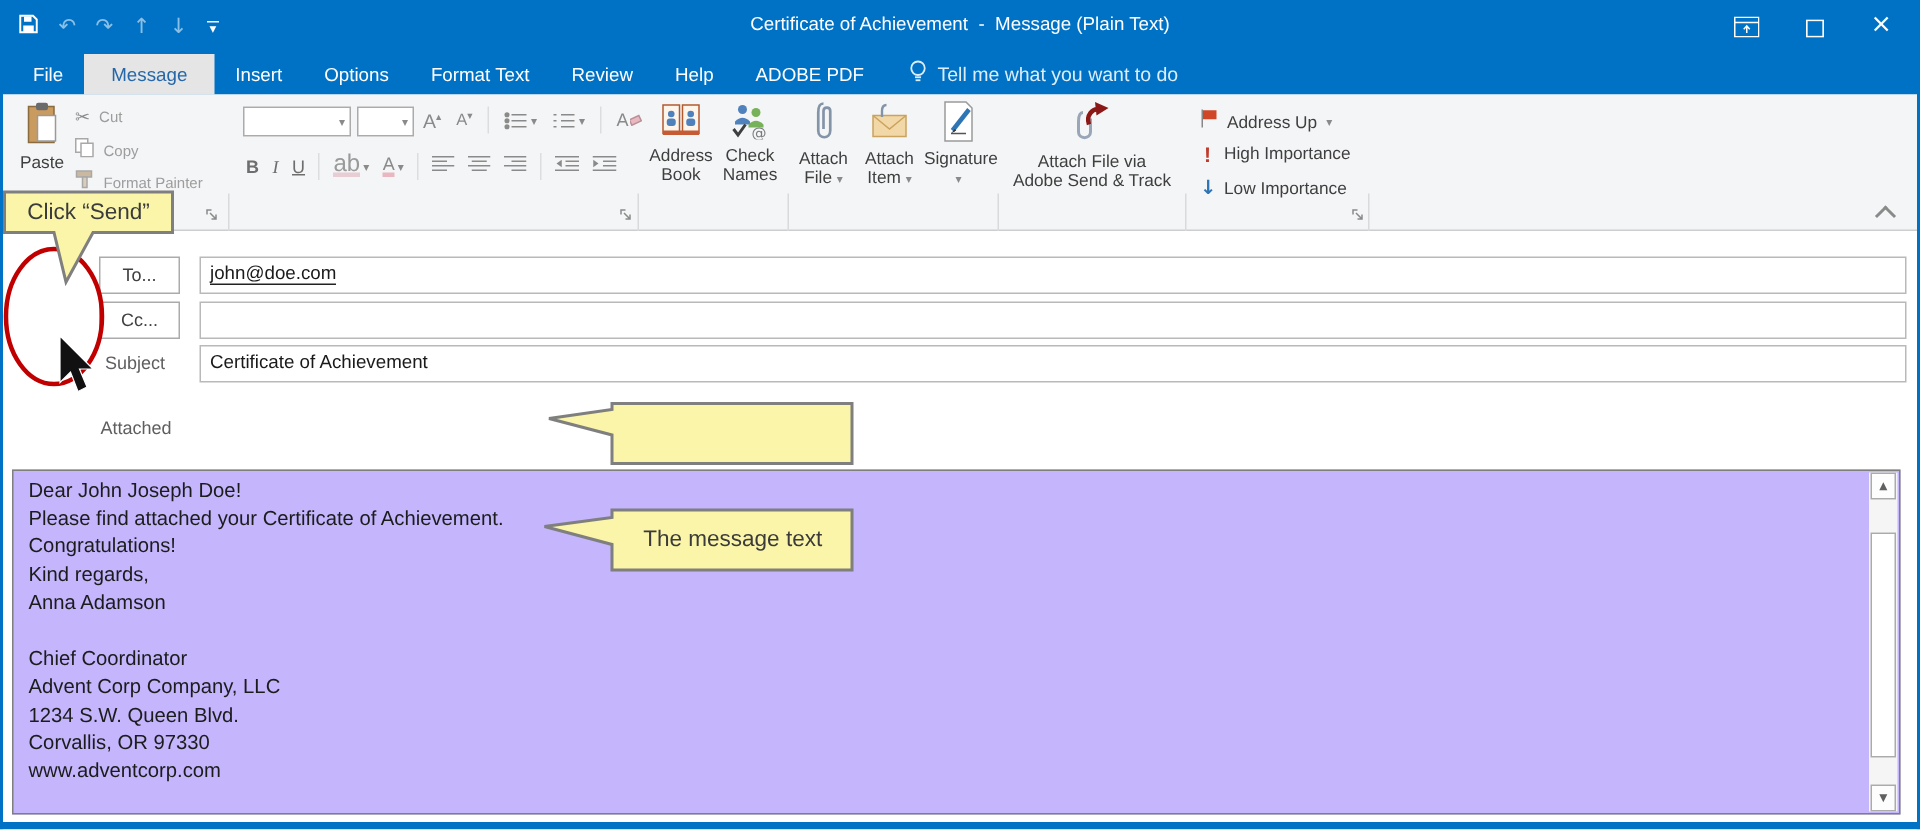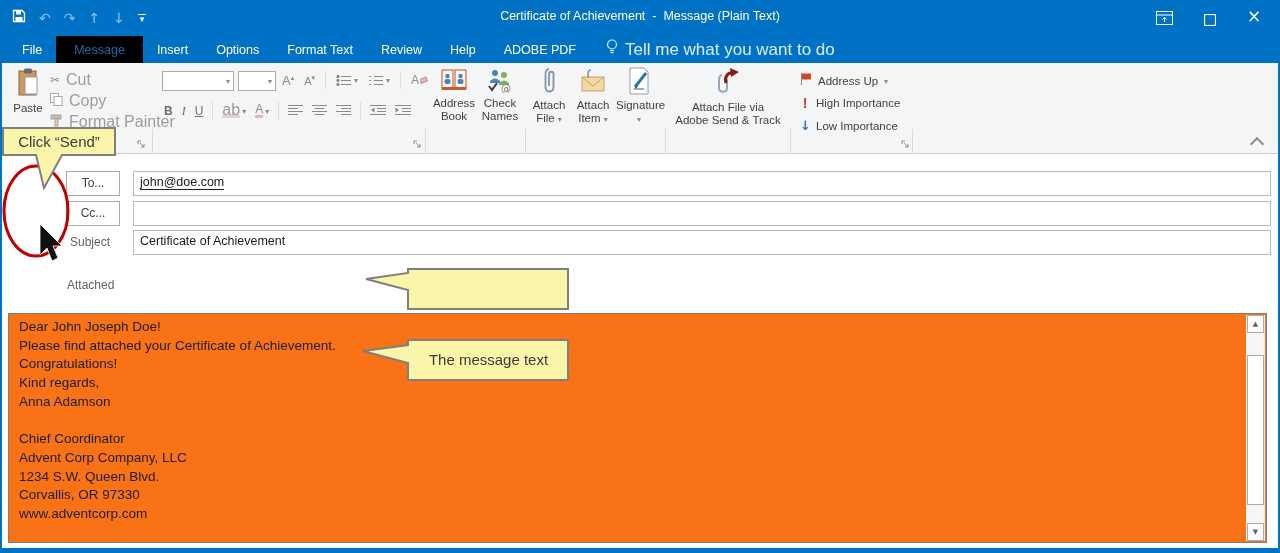--- a/index.html
+++ b/index.html
@@ -14,30 +14,30 @@
   .dim{opacity:.55;}
   #qat-custom{display:flex;flex-direction:column;align-items:center;line-height:6px;font-size:9px;color:#fff;}
   #qat-custom .bar{width:8px;border-top:1px solid #fff;margin-bottom:1px;}
   #win-title{left:0;top:9px;width:1280px;text-align:center;color:#fff;font-size:12.5px;white-space:pre;}
   .wc{color:#fff;}
   #wc-close{left:1247px;top:6px;font-size:17px;font-family:"DejaVu Sans",sans-serif;}
 
   
   #tabrow{left:0;top:36px;width:1280px;height:27px;background:#0072C6;display:flex;align-items:stretch;padding-left:8px;box-sizing:border-box;}
   .tab{color:#fff;font-size:12.5px;display:flex;align-items:center;padding:0 14px;cursor:default;}
-  .tab.active{background:#000000;color:#2567A8;}
-  #tellme{display:flex;align-items:center;margin-left:16px;color:#dcedfa;font-size:17px;gap:7px;}
+  .tab.active{background:#e5e5e5;color:#2567A8;}
+  #tellme{display:flex;align-items:center;margin-left:16px;color:#dcedfa;font-size:13px;gap:7px;}
 
   
   #ribbon{left:0;top:63px;width:1280px;height:90px;background:#f4f5f6;border-bottom:1px solid #cdced0;box-sizing:content-box;}
   .gsep{top:66px;width:1px;height:82px;background:#d9dadb;}
   .glabel{top:137px;height:13px;font-size:11px;color:#767676;text-align:center;}
   .launcher{width:10px;height:10px;}
   .rbtn-label{font-size:11.5px;color:#3f3f3f;text-align:center;line-height:13px;}
-  .rtxt{font-size:16px;color:#9d9d9d;}
+  .rtxt{font-size:10px;color:#9d9d9d;}
   .rtxt-dark{font-size:11.5px;color:#3f3f3f;}
   .caret{font-family:"DejaVu Sans",sans-serif;font-size:8px;color:#8a8a8a;}
   .combo{background:#fff;border:1px solid #ababab;height:20px;box-sizing:border-box;}
   .combo .caret{position:absolute;right:3px;top:5px;}
   .fmt{color:#8a8a8a;font-size:12px;}
   .vr{width:1px;height:18px;background:#dcdddf;}
   .row-ic{display:flex;align-items:center;gap:6px;}
   .chev{width:8px;height:8px;border-left:2px solid #8a8a8a;border-top:2px solid #8a8a8a;transform:rotate(45deg);}
 
   
@@ -46,21 +46,21 @@
   #send-btn .lbl{font-size:12.5px;color:#3f3f3f;margin-top:2px;}
   .addr-btn{width:54px;height:25px;border:1px solid #ababab;background:#fff;box-sizing:border-box;font-size:12px;color:#404040;text-align:center;line-height:23px;}
   .field{border:1px solid #b9b9b9;background:#fff;box-sizing:border-box;font-size:12.5px;color:#1a1a1a;padding:3px 0 0 6px;}
   .flabel{font-size:12px;color:#5f5f5f;}
   #attach-chip{left:131px;top:262px;width:239px;height:42px;border:1px solid #b0b0b0;background:#fff;box-sizing:border-box;}
   #attach-name{left:41px;top:6px;font-size:12.5px;color:#1a1a1a;position:absolute;white-space:nowrap;}
   #attach-size{left:41px;top:22px;font-size:12px;color:#555;position:absolute;}
   #attach-caret{right:8px;top:15px;position:absolute;font-size:9px;color:#555;font-family:"DejaVu Sans",sans-serif;}
 
   
-  #bodyarea{left:8px;top:313px;width:1259px;height:230px;border:1px solid #7f7f7f;background:#f97316;box-sizing:border-box;}
+  #bodyarea{left:8px;top:313px;width:1259px;height:230px;border:1px solid #7f7f7f;background:#c4b5fd;box-sizing:border-box;}
   #msg{position:absolute;left:10px;top:5px;right:26px;}
   .msgline{height:18.7px;font-size:13.5px;color:#1c1c1c;white-space:pre;}
   #scrollbar{position:absolute;right:1px;top:1px;width:19px;height:226px;background:#f5f5f5;}
   .sb-btn{position:absolute;left:1px;width:17px;height:18px;background:#fdfdfd;border:1px solid #ababab;box-sizing:border-box;text-align:center;font-size:7px;color:#606060;line-height:16px;font-family:"DejaVu Sans",sans-serif;}
   #sb-thumb{position:absolute;left:1px;top:40px;width:17px;height:150px;background:#fff;border:1px solid #ababab;box-sizing:border-box;}
 
   
   #overlay{left:0;top:0;width:1280px;height:553px;pointer-events:none;}
   .callout-text{font-size:15px;color:#3b3b3b;text-align:center;}
   #co1-text{left:3px;top:127px;width:112px;height:29px;line-height:29px;}

